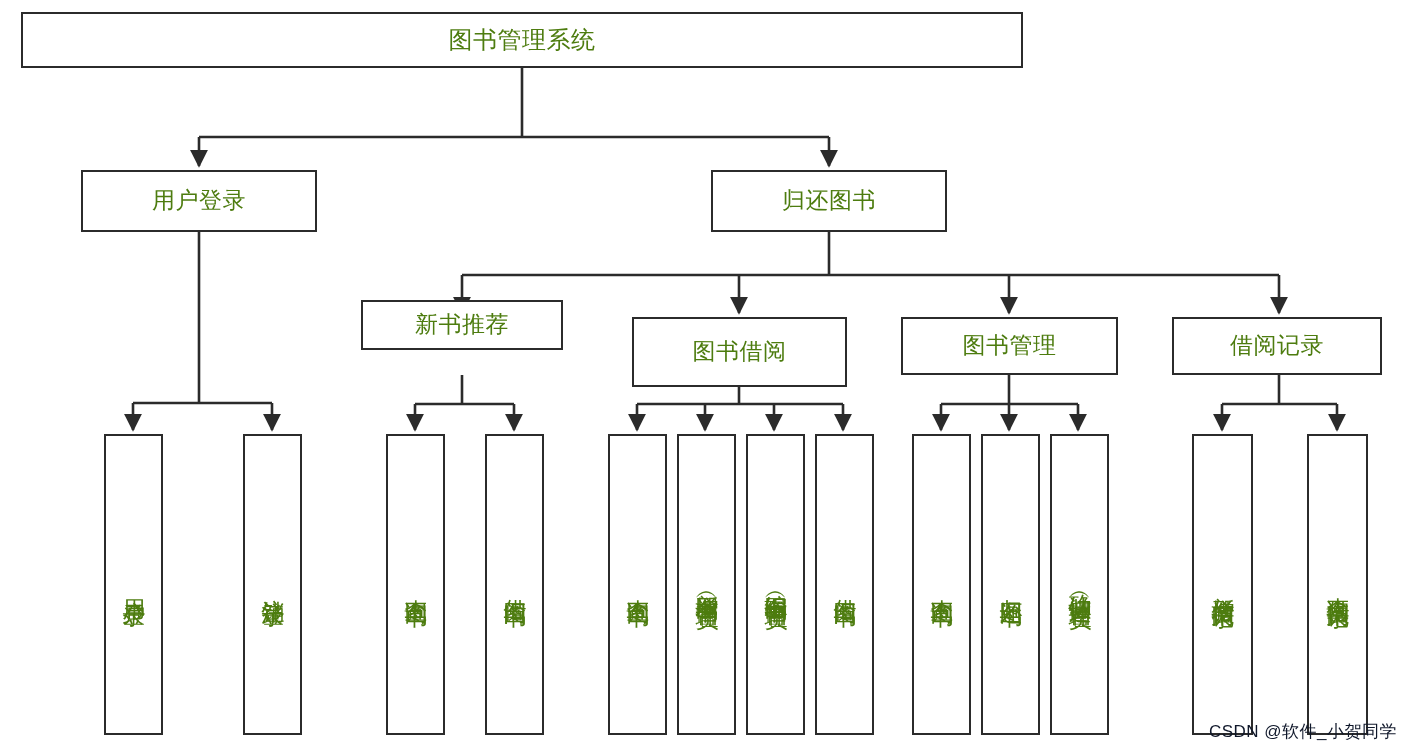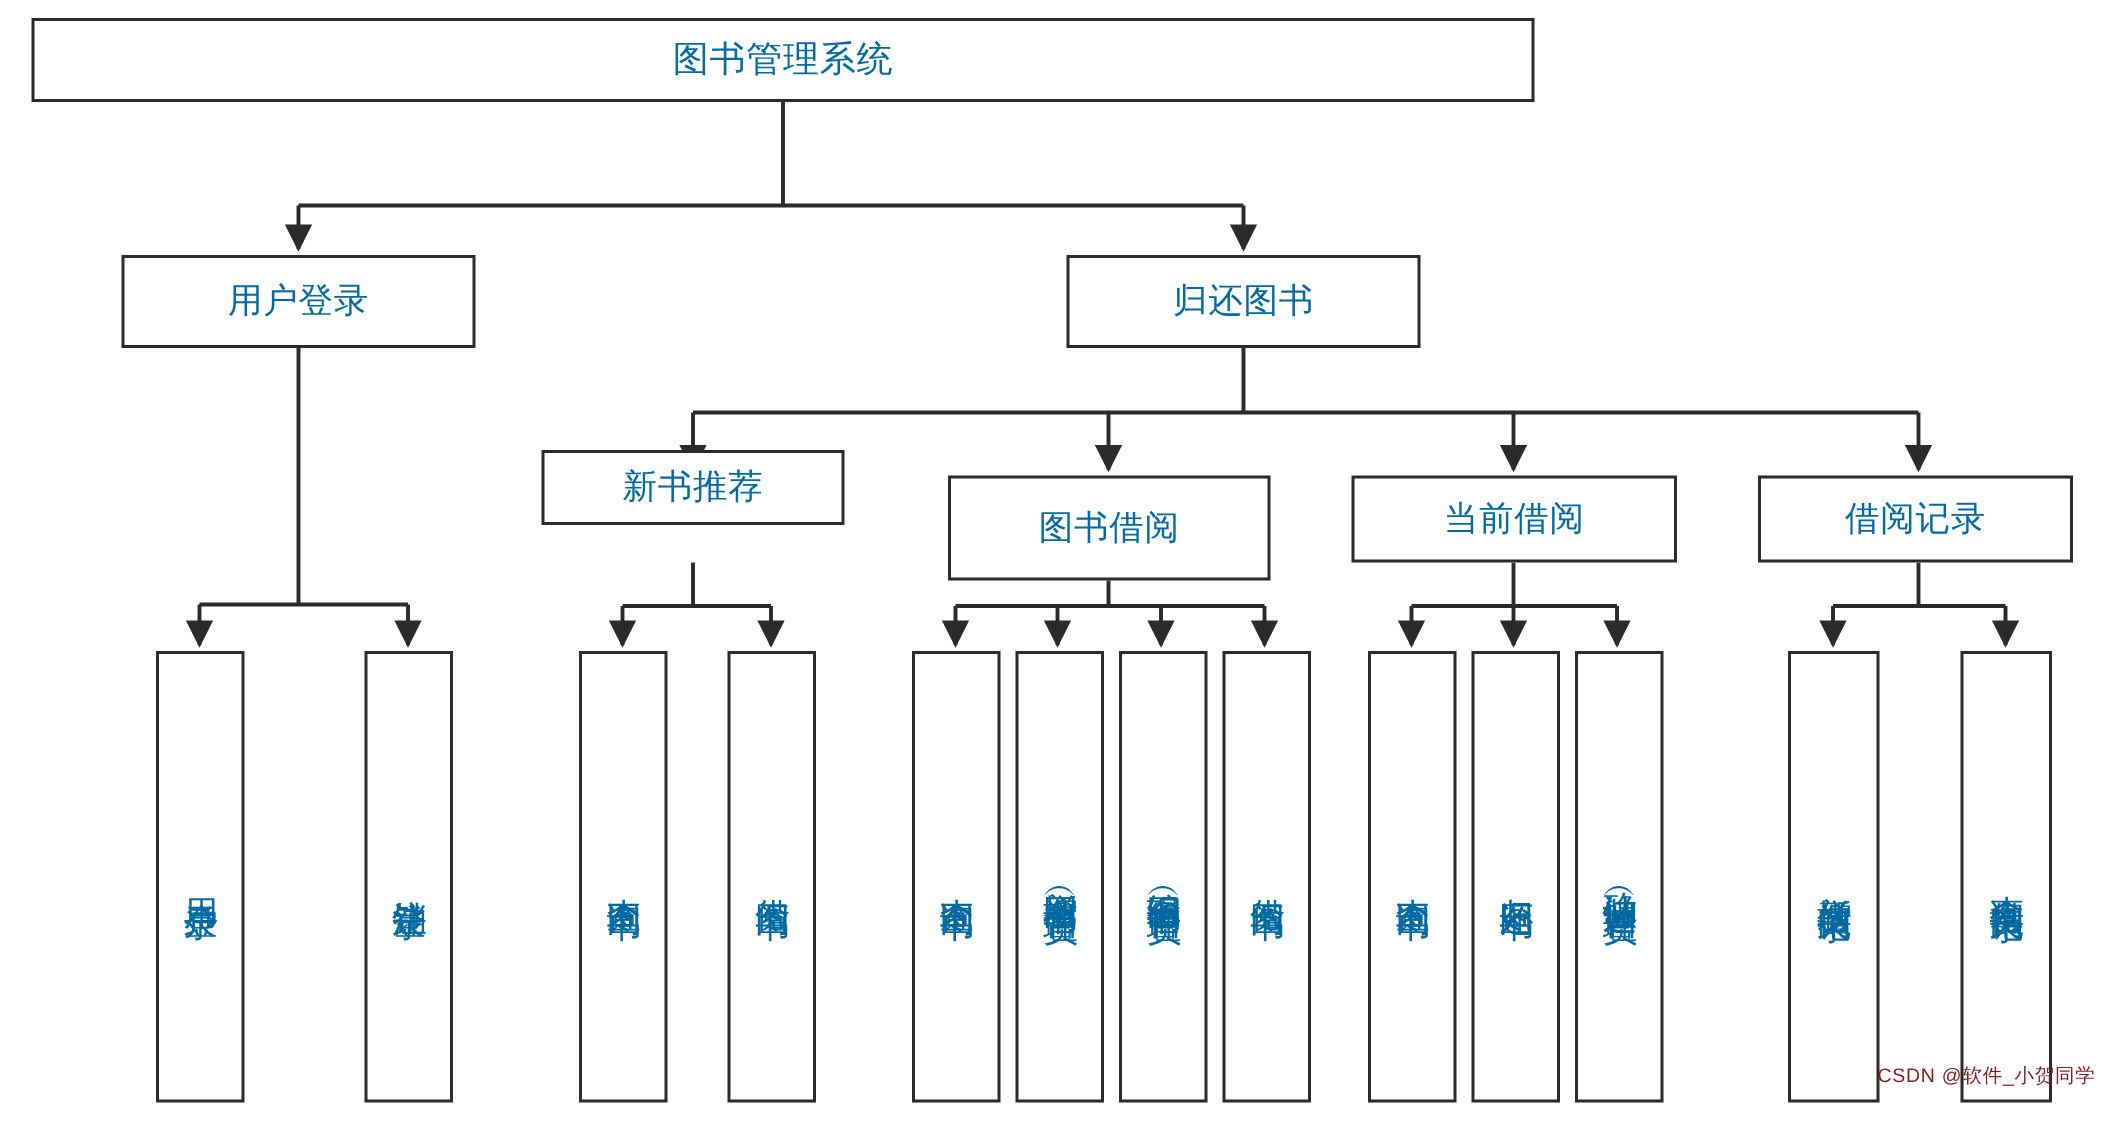--- a/index.html
+++ b/index.html
@@ -28,21 +28,21 @@
     border:2px solid #2b2b2b;
     display:flex;
     align-items:center;
     justify-content:center;
     z-index:2;
   }
   .node .lbl{
     font-size:23px;
     line-height:1.18;
     letter-spacing:0.5px;
-    color:#0369a1;
+    color:#4d7c0f;
     white-space:nowrap;
     text-align:center;
   }
   
   .node.root{border-width:2px;}
   .node.root .lbl{font-size:24px;}
 
   
   .node.vert{
     align-items:center;
@@ -54,23 +54,23 @@
     text-orientation:upright;
     white-space:normal;
     font-size:23px;
     line-height:1.30;
     letter-spacing:2px;
     max-height:100%;
   }
   .watermark{
     position:absolute;
     right:8px;
-    bottom:21px;
-    font-size:13px;
-    color:#7f1d1d;
+    bottom:4px;
+    font-size:17px;
+    color:#0f172a;
     white-space:nowrap;
     z-index:3;
     letter-spacing:0.5px;
   }
 </style>
 </head>
 <body>
 
 <div id="canvas">
 
@@ -135,21 +135,21 @@
     <span class="lbl">归还图书</span>
   </div>
 
   <div class="node" style="left:361px;top:300px;width:202px;height:50px;">
     <span class="lbl">新书推荐</span>
   </div>
   <div class="node" style="left:632px;top:317px;width:215px;height:70px;">
     <span class="lbl">图书借阅</span>
   </div>
   <div class="node" style="left:901px;top:317px;width:217px;height:58px;">
-    <span class="lbl">当前借阅</span>
+    <span class="lbl">图书管理</span>
   </div>
   <div class="node" style="left:1172px;top:317px;width:210px;height:58px;">
     <span class="lbl">借阅记录</span>
   </div>
 
   <div class="node vert" style="left:104px;top:434px;width:59px;height:301px;">
     <span class="lbl">用户登录</span>
   </div>
   <div class="node vert" style="left:243px;top:434px;width:59px;height:301px;">
     <span class="lbl">注销登录</span>

